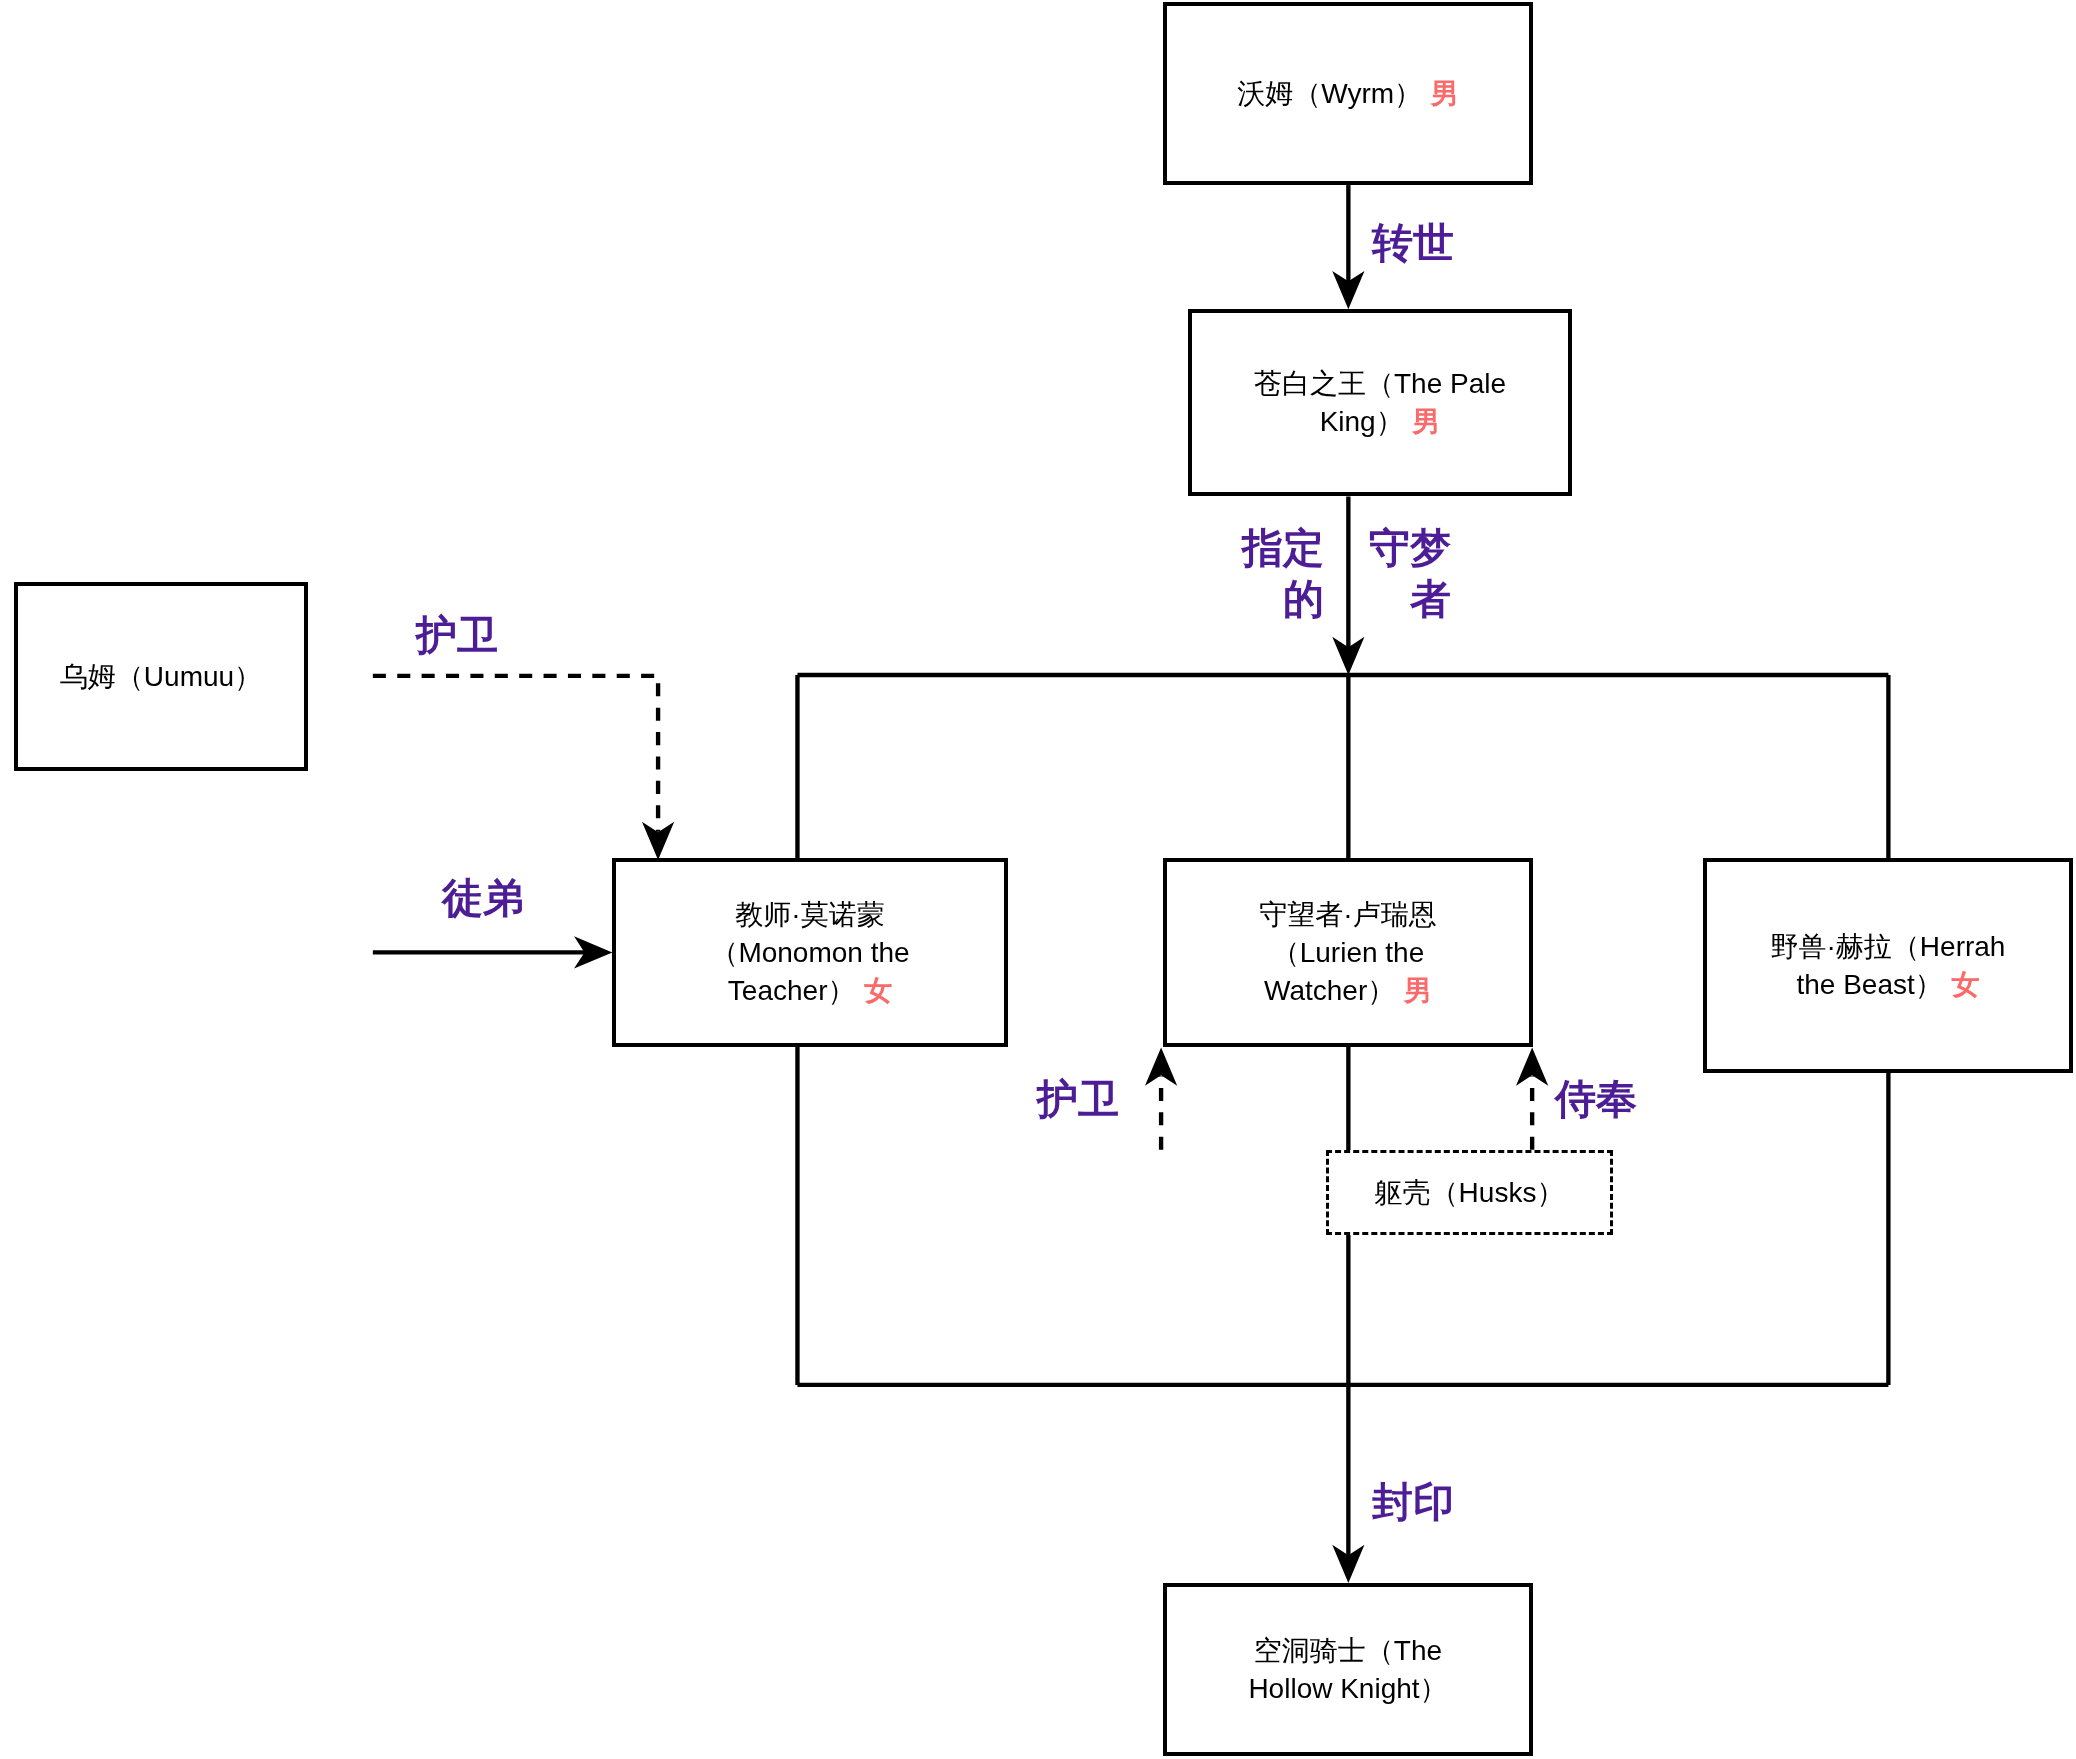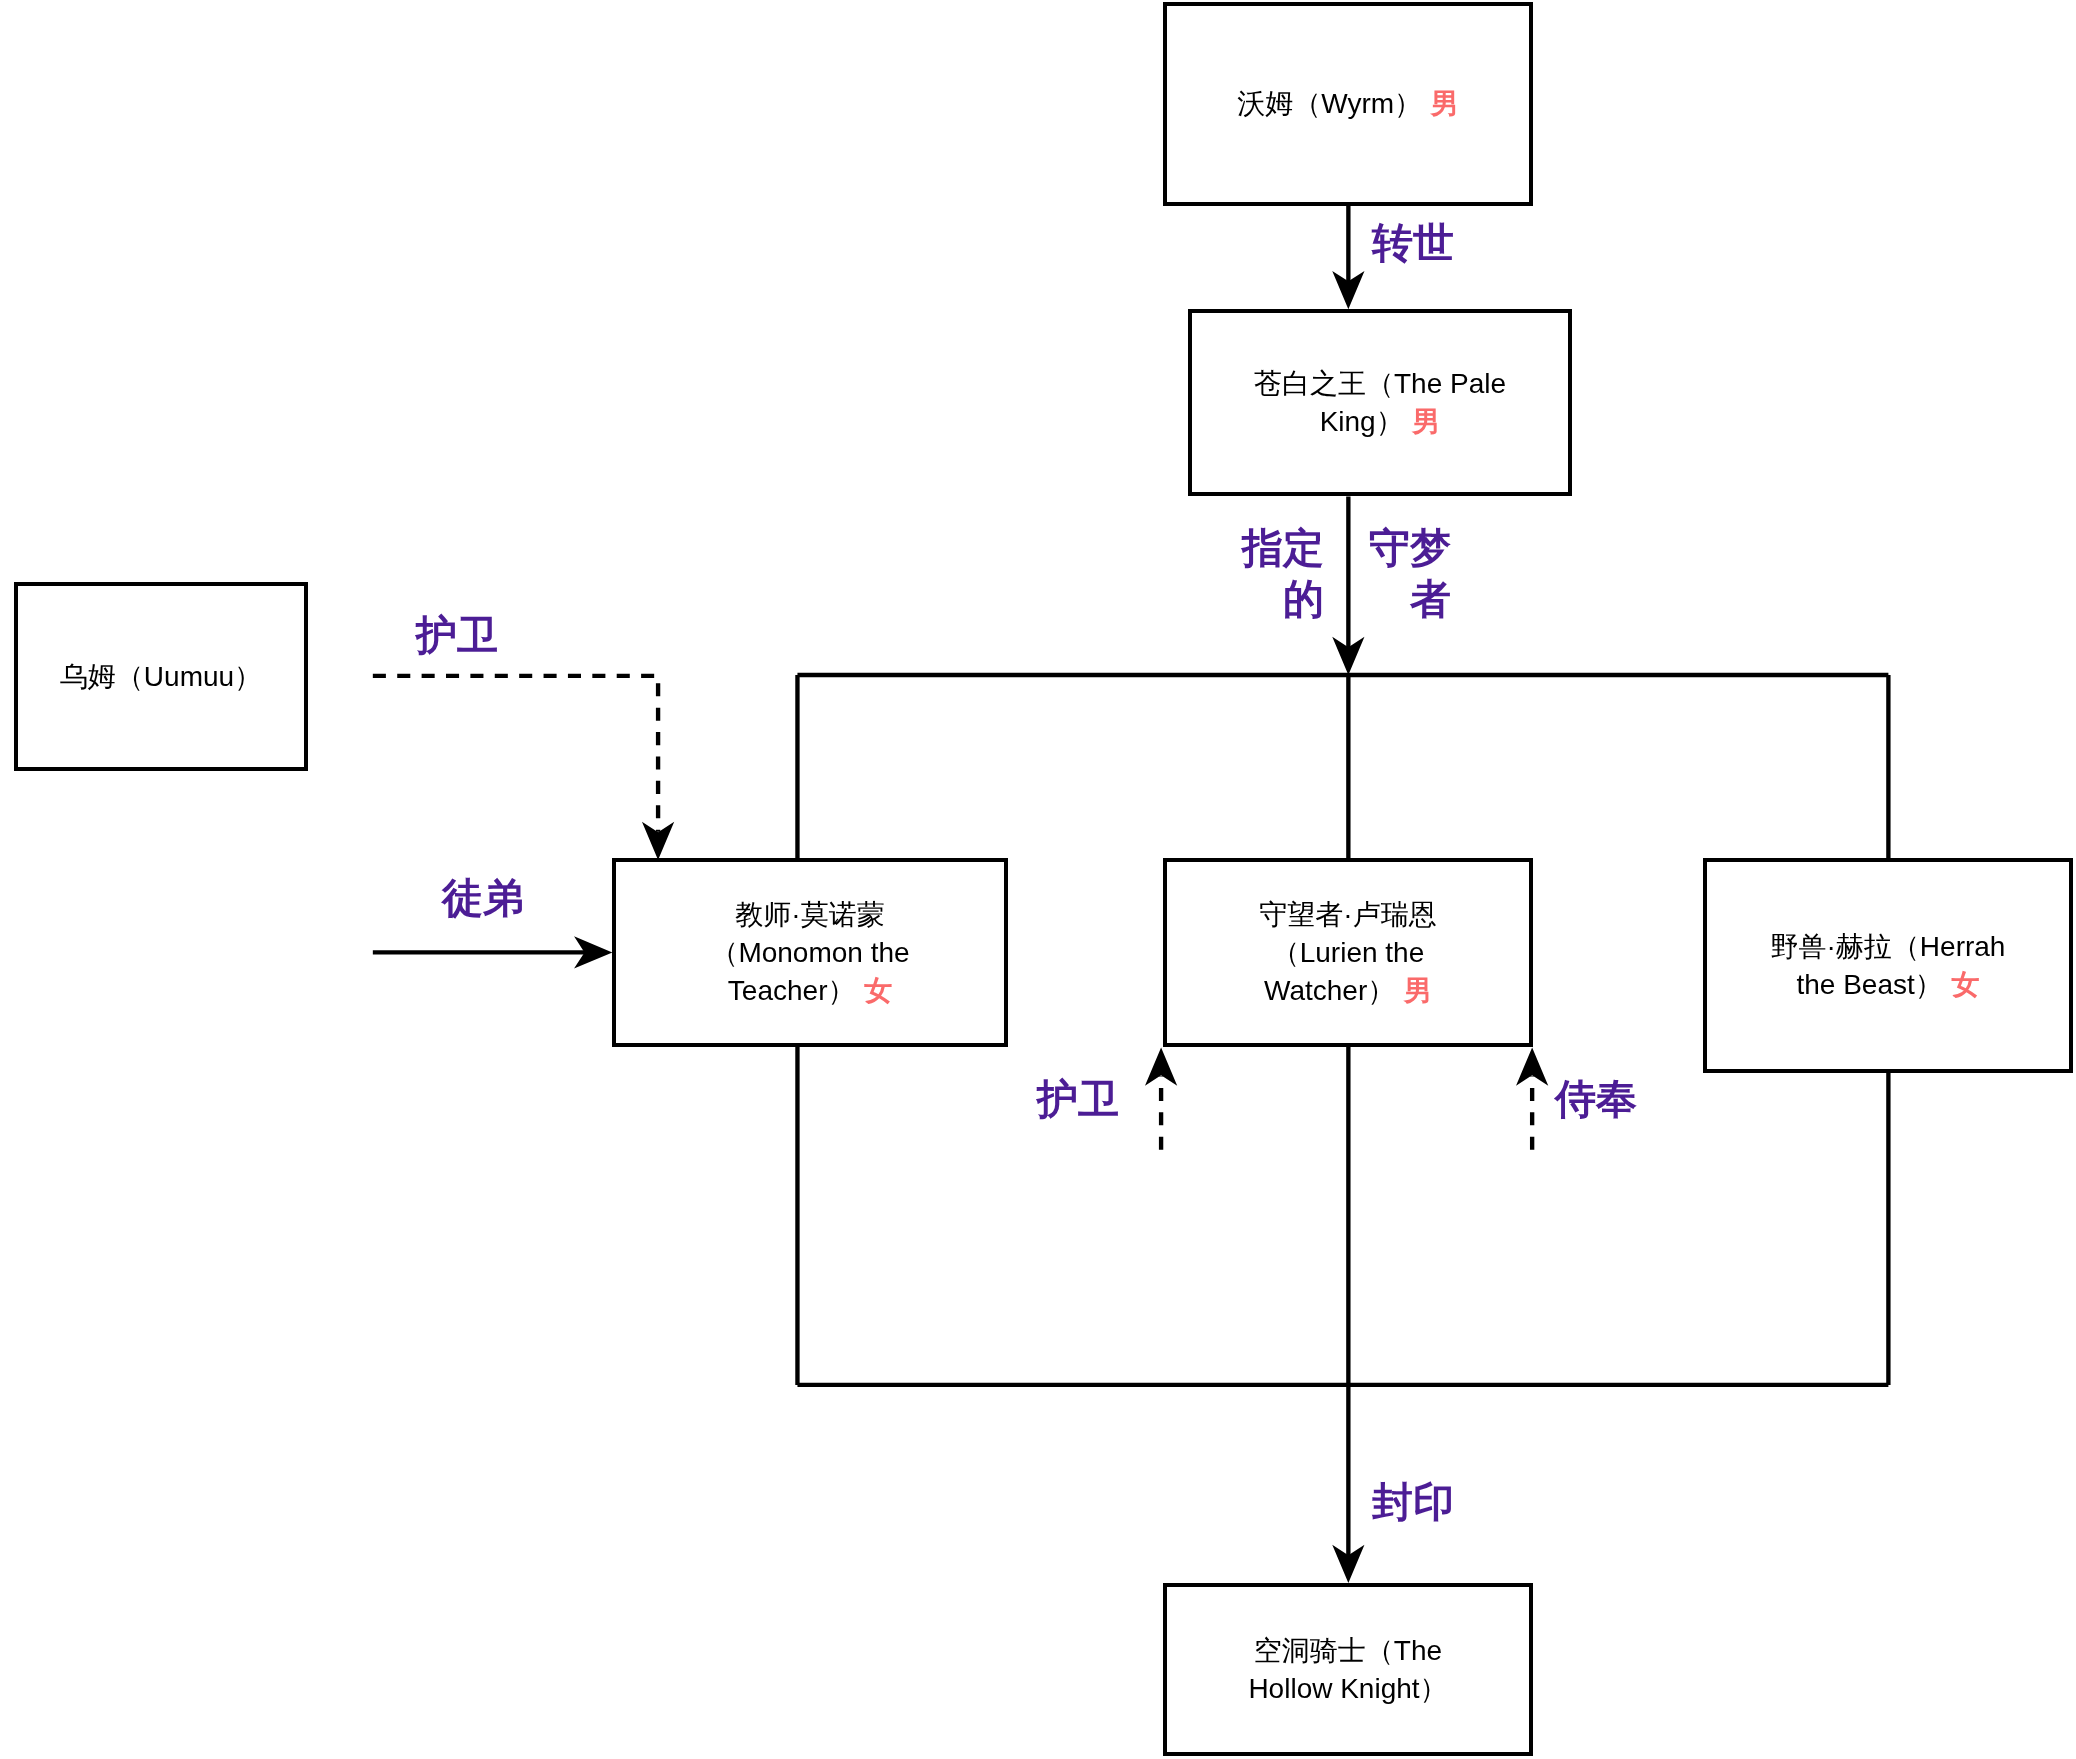--- a/index.html
+++ b/index.html
@@ -73,21 +73,21 @@
       <line x1="2665" y1="2640" x2="2665" y2="2470" stroke-dasharray="30 26"></line>
       <path d="M2665 2405 L2628 2493 L2665 2469 L2702 2493 Z" fill="#000" stroke="none"></path>
     </g>
 
     <g stroke="#000" stroke-width="10">
       <line x1="3517" y1="2640" x2="3517" y2="2470" stroke-dasharray="30 26"></line>
       <path d="M3517 2405 L3480 2493 L3517 2469 L3554 2493 Z" fill="#000" stroke="none"></path>
     </g>
   </svg>
 
-  <div class="node" style="left:1163px; top:2.2px; width:370px; height:204px">
+  <div class="node" style="left:1163px; top:2.2px; width:370px; height:183px">
     <div class="node-text"><span>沃姆（Wyrm）</span><span class="gender">男</span></div>
   </div>
 
   <div class="node" style="left:1188px; top:309px; width:384px; height:187px">
     <div class="node-text"><span>苍白之王（The Pale
 King）</span><span class="gender">男</span></div>
   </div>
 
   <div class="node" style="left:14px; top:582px; width:294px; height:189px">
     <div class="node-text"><span>乌姆（Uumuu）</span></div>
@@ -105,20 +105,23 @@
 （Lurien the
 Watcher）</span><span class="gender">男</span></div>
   </div>
 
   <div class="node" style="left:1703px; top:858px; width:370px; height:215px">
     <div class="node-text"><span>野兽·赫拉（Herrah
 the Beast）</span><span class="gender">女</span></div>
   </div>
 
 
+  <div class="node dashed" style="left:1326px; top:1150px; width:287px; height:85px">
+    <div class="node-text"><span>躯壳（Husks）</span></div>
+  </div>
 
   <div class="node" style="left:1163px; top:1583px; width:370px; height:173px">
     <div class="node-text"><span>空洞骑士（The
 Hollow Knight）</span></div>
   </div>
 
   <div class="edge-label" style="left:1372px; top:218px">转世</div>
   <div class="edge-label wrap2" style="left:1241px; top:523px">指定的</div>
   <div class="edge-label wrap2" style="left:1368px; top:523px">守梦者</div>
   <div class="edge-label" style="left:416px; top:610px">护卫</div>

